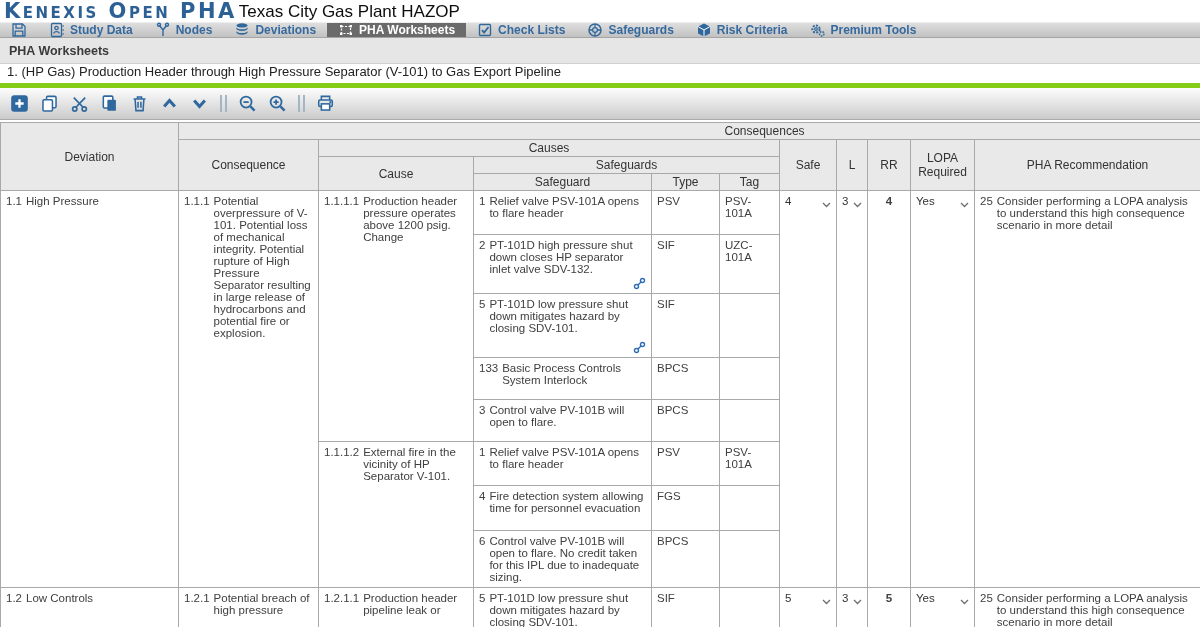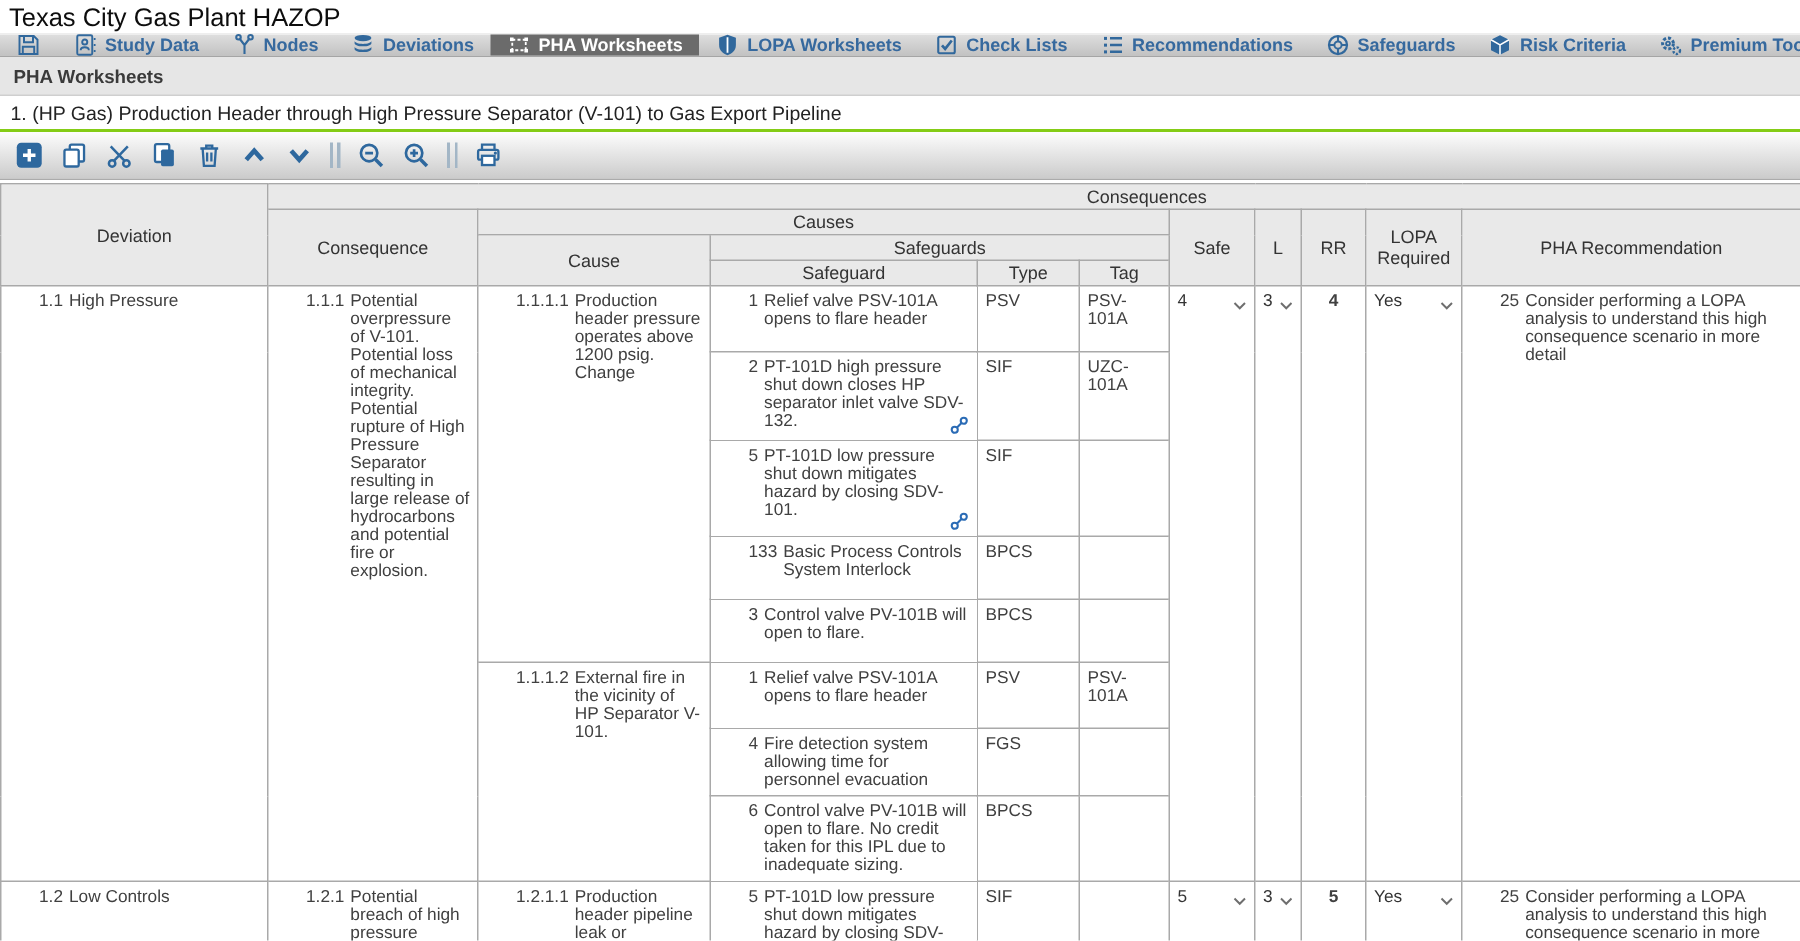--- a/index.html
+++ b/index.html
@@ -21,59 +21,60 @@
   .nav-item.active { background: #6b6b6b; color: #fff; }
   .nav-icon { display: inline-flex; width: 16px; height: 16px; }
   .nav-icon svg { width: 16px; height: 16px; }
 
   
   .section-bar { height: 26px; background: #e6e6e6; border-bottom: 1px solid #cfcfcf;
     display: flex; align-items: center; padding-left: 9px; }
   .section-title { font-size: 12.5px; font-weight: 700; color: #3a3a3a; }
 
   
-  .node-select-bar { height: 24px; background: #fff; border-bottom: 2px solid #84cc16;
-    display: flex; align-items: center; padding-left: 7px; }
+  .node-select-bar { height: 24px; background: #fff; border-bottom: 5px solid #84cc16;
+    display: flex; padding-left: 7px; }
   .node-select-text { font-size: 13px; color: #222; }
 
   
   .ws-toolbar { height: 32px; background: linear-gradient(#fdfdfd, #cbcbcb);
     border-bottom: 1px solid #ababab; display: flex; align-items: center; gap: 11px; padding: 0 10px; }
   .tool-btn { display: inline-flex; width: 19px; height: 19px; }
   .tool-btn svg { width: 19px; height: 19px; }
   .tool-sep { width: 7px; height: 17px;
     background: linear-gradient(90deg, #a3b6c6 0 2px, transparent 2px 5px, #a3b6c6 5px 7px); }
 
   
   .tbl-wrap { margin-top: 2px; }
   table.pha { width: 1200px; table-layout: fixed; border-collapse: collapse; }
   table.pha th, table.pha td { border: 1px solid #a9a9a9; font-size: 11.5px; color: #404040;
     vertical-align: top; overflow: hidden; }
   table.pha th { background: #e9e9e9; color: #333; font-weight: 400; font-size: 12px;
     text-align: center; vertical-align: middle; padding: 1px 2px; }
   table.pha td { background: #fff; padding: 4px 5px; }
   th.cons-group div { text-indent: 150px; }
-  .hang { display: flex; gap: 4px; align-items: flex-start; margin-left: 20px; }
+  .hang { display: flex; gap: 4px; align-items: flex-start; }
   .hang .num { flex: none; }
   .hang .txt { flex: 1 1 auto; }
   td.sg-cell { position: relative; }
   .link-ic { position: absolute; right: 5px; bottom: 3px; width: 13px; height: 13px; }
   td.sel-cell { padding: 3px 5px 3px 12px; }
   .sel-inner { display: flex; justify-content: space-between; align-items: flex-start; }
   .sel-val { font-size: 11.5px; color: #333; }
   .chev { margin-top: 3px; }
   td.rr-cell { text-align: center; font-weight: 700; padding-top: 3px; }
   td.rr-red { background: #b5301a; color: #ffe9e1; }
   td.rr-darkred { background: #8e1310; color: #ffe9e1; }
   td.lopa-cell { padding: 3px 6px 3px 12px; }
 </style>
 </head>
 <body>
 
 <div class="logo-bar">
+  <span class="logo">Kenexis Open PHA</span>
   <span class="doc-title">Texas City Gas Plant HAZOP</span>
 </div>
 
 <div class="nav-bar">
   <div class="nav-item">
     <span class="nav-icon">
       <svg viewBox="0 0 16 16">
           <g fill="none" stroke="#31689c" stroke-width="1.3">
             <path d="M2 2h9.5L14 4.5V14H2z"></path>
             <path d="M5 2.2v4h6v-4"></path>
@@ -131,49 +132,25 @@
             <rect x="2" y="10.6" width="2.4" height="2.4"></rect>
             <rect x="11.6" y="10.6" width="2.4" height="2.4"></rect>
           </g>
         </svg>
     </span>
     <span>PHA Worksheets</span>
   </div>
   <div class="nav-item">
     <span class="nav-icon">
       <svg viewBox="0 0 16 16">
-          <path d="M8 1.2 13.6 3.2V8c0 3.6-2.6 5.7-5.6 6.8C5 13.7 2.4 11.6 2.4 8V3.2Z" fill="#31689c"></path>
-          <path d="M8 2.8v10.4" stroke="#fff" stroke-width="1.2"></path>
-        </svg>
-    </span>
-    <span>LOPA Worksheets</span>
-  </div>
-  <div class="nav-item">
-    <span class="nav-icon">
-      <svg viewBox="0 0 16 16">
           <rect x="2.5" y="2.5" width="11" height="11" rx="1" fill="none" stroke="#31689c" stroke-width="1.4"></rect>
           <path d="M5 8.2l2.1 2.4L11.5 5" fill="none" stroke="#31689c" stroke-width="1.8"></path>
         </svg>
     </span>
     <span>Check Lists</span>
-  </div>
-  <div class="nav-item">
-    <span class="nav-icon">
-      <svg viewBox="0 0 16 16">
-          <g stroke="#31689c" stroke-width="1.6">
-            <path d="M6 3.5h8M6 8h8M6 12.5h8"></path>
-          </g>
-          <g fill="#31689c">
-            <rect x="2" y="2.6" width="2" height="2"></rect>
-            <rect x="2" y="7.1" width="2" height="2"></rect>
-            <rect x="2" y="11.6" width="2" height="2"></rect>
-          </g>
-        </svg>
-    </span>
-    <span>Recommendations</span>
   </div>
   <div class="nav-item">
     <span class="nav-icon">
       <svg viewBox="0 0 16 16">
           <g fill="none" stroke="#31689c">
             <circle cx="8" cy="8" r="6" stroke-width="1.5"></circle>
             <circle cx="8" cy="8" r="2.4" stroke-width="1.3"></circle>
             <path d="M8 2v3.6M8 10.4V14M2 8h3.6M10.4 8H14" stroke-width="1.3"></path>
           </g>
         </svg>

